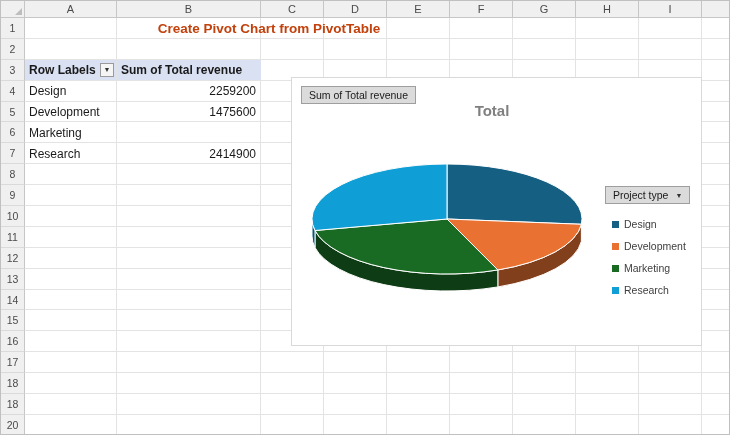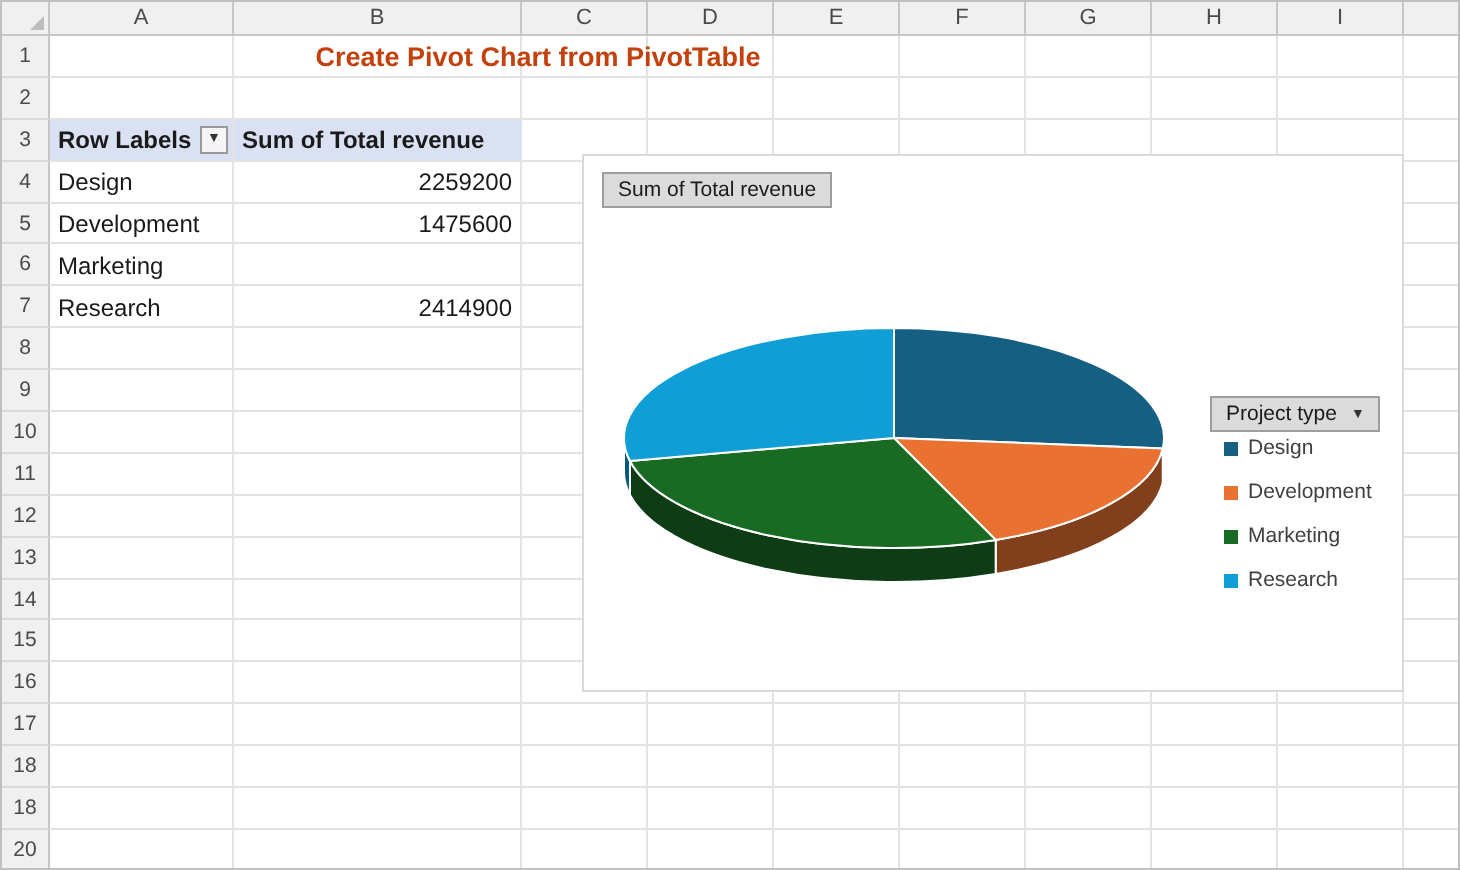--- a/index.html
+++ b/index.html
@@ -37,21 +37,21 @@
   .flt{margin-left:auto;margin-right:2px;width:14px;height:14px;box-sizing:border-box;
        background:#F5F5F5;border:1px solid #9a9a9a;display:flex;align-items:center;
        justify-content:center;font-size:7px;color:#333;font-weight:normal;cursor:default;}
   
   .chart{position:absolute;left:290px;top:76px;width:411px;height:269px;background:#fff;
          border:1px solid #D9D9D9;box-sizing:border-box;}
   .field-btn{position:absolute;background:#DBDBDB;border:1px solid #9E9E9E;
          font-size:10.5px;color:#1a1a1a;padding:2px 7px;display:flex;align-items:center;
          white-space:nowrap;box-sizing:border-box;}
   .value-btn{left:9px;top:8px;}
-  .filter-field{left:313px;top:120px;}
+  .filter-field{left:313px;top:108px;}
   .dd-arrow{font-size:7px;margin-left:7px;color:#333;}
   .chart-title{position:absolute;left:0;top:24px;width:400px;text-align:center;
          font-size:15px;font-weight:600;color:#808080;}
   .pie-svg{position:absolute;left:0;top:50px;}
   .legend{position:absolute;left:320px;top:140px;display:flex;flex-direction:column;gap:10px;}
   .lg-item{display:flex;align-items:center;font-size:10.5px;color:#404040;}
   .lg-sw{width:7px;height:7px;margin-right:5px;display:inline-block;}
 </style>
 </head>
 <body>
@@ -322,20 +322,21 @@
         </div>
         <div class="p-row">
           <div class="p-a">Research</div>
           <div class="p-b num">2414900</div>
         </div>
       </div>
   </div>
 
   <div class="chart">
     <div class="field-btn value-btn">Sum of Total revenue</div>
+    <div class="chart-title">Total</div>
     <svg class="pie-svg" id="pieSvg" width="320" height="190" viewBox="0 0 320 190">
         <path d="M290,91 A135,55 0 0 1 289.3780916010924,96.27318815586011 L289.3780916010924,113.27318815586011 A135,55 0 0 0 290,108 Z" fill="rgb(12,54,73)" stroke="#fff" stroke-width="1"></path>
         <path d="M289.3780916010924,96.27318815586011 A135,55 0 0 1 205.83640896395752,141.95143875895047 L205.83640896395752,158.95143875895047 A135,55 0 0 0 289.3780916010924,113.27318815586011 Z" fill="rgb(130,63,28)" stroke="#fff" stroke-width="1"></path>
         <path d="M205.83640896395752,141.95143875895047 A135,55 0 0 1 22.991147929085912,102.51358831996922 L22.991147929085912,119.51358831996922 A135,55 0 0 0 205.83640896395752,158.95143875895047 Z" fill="rgb(14,60,20)" stroke="#fff" stroke-width="1"></path>
         <path d="M22.991147929085912,102.51358831996922 A135,55 0 0 1 20,91.00000000000001 L20,108.00000000000001 A135,55 0 0 0 22.991147929085912,119.51358831996922 Z" fill="rgb(8,88,119)" stroke="#fff" stroke-width="1"></path>
         <path d="M155,91 L155,36 A135,55 0 0 1 289.3780916010924,96.27318815586011 Z" fill="#156082" stroke="#fff" stroke-width="1"></path>
         <path d="M155,91 L289.3780916010924,96.27318815586011 A135,55 0 0 1 205.83640896395752,141.95143875895047 Z" fill="#E97132" stroke="#fff" stroke-width="1"></path>
         <path d="M155,91 L205.83640896395752,141.95143875895047 A135,55 0 0 1 22.991147929085912,102.51358831996922 Z" fill="#196B24" stroke="#fff" stroke-width="1"></path>
         <path d="M155,91 L22.991147929085912,102.51358831996922 A135,55 0 0 1 154.99999999999997,36 Z" fill="#0F9ED5" stroke="#fff" stroke-width="1"></path>
       </svg>

